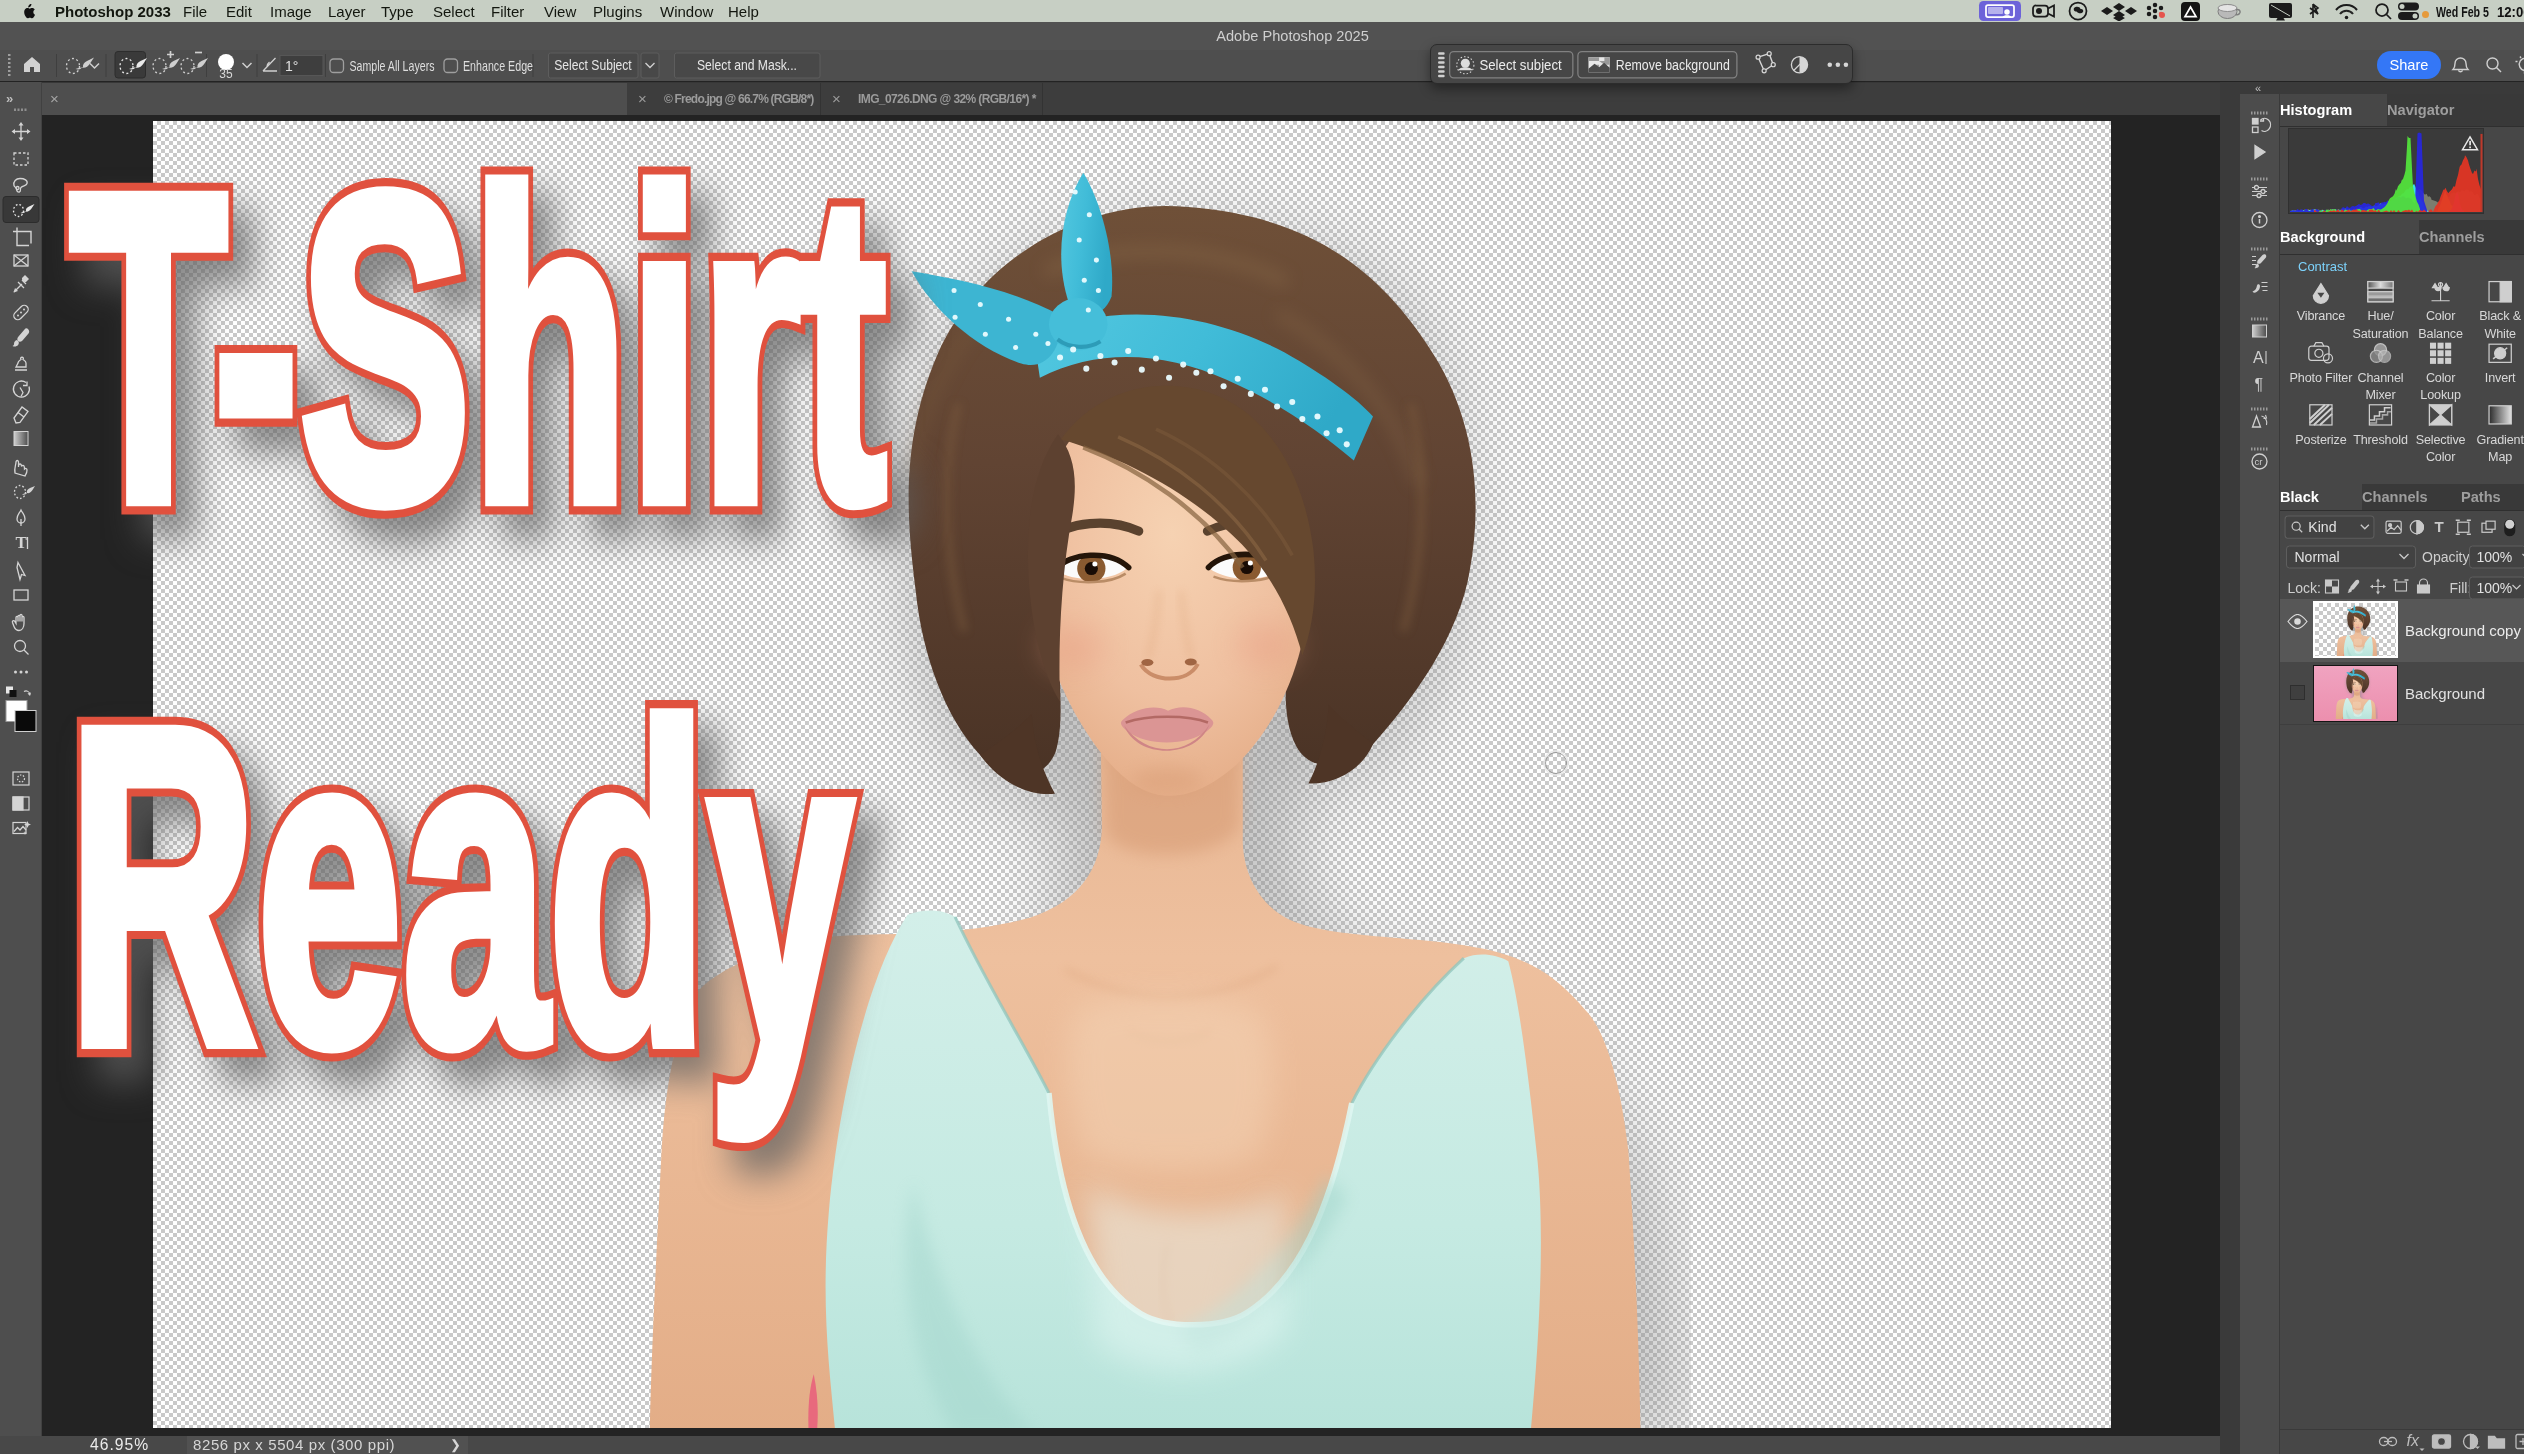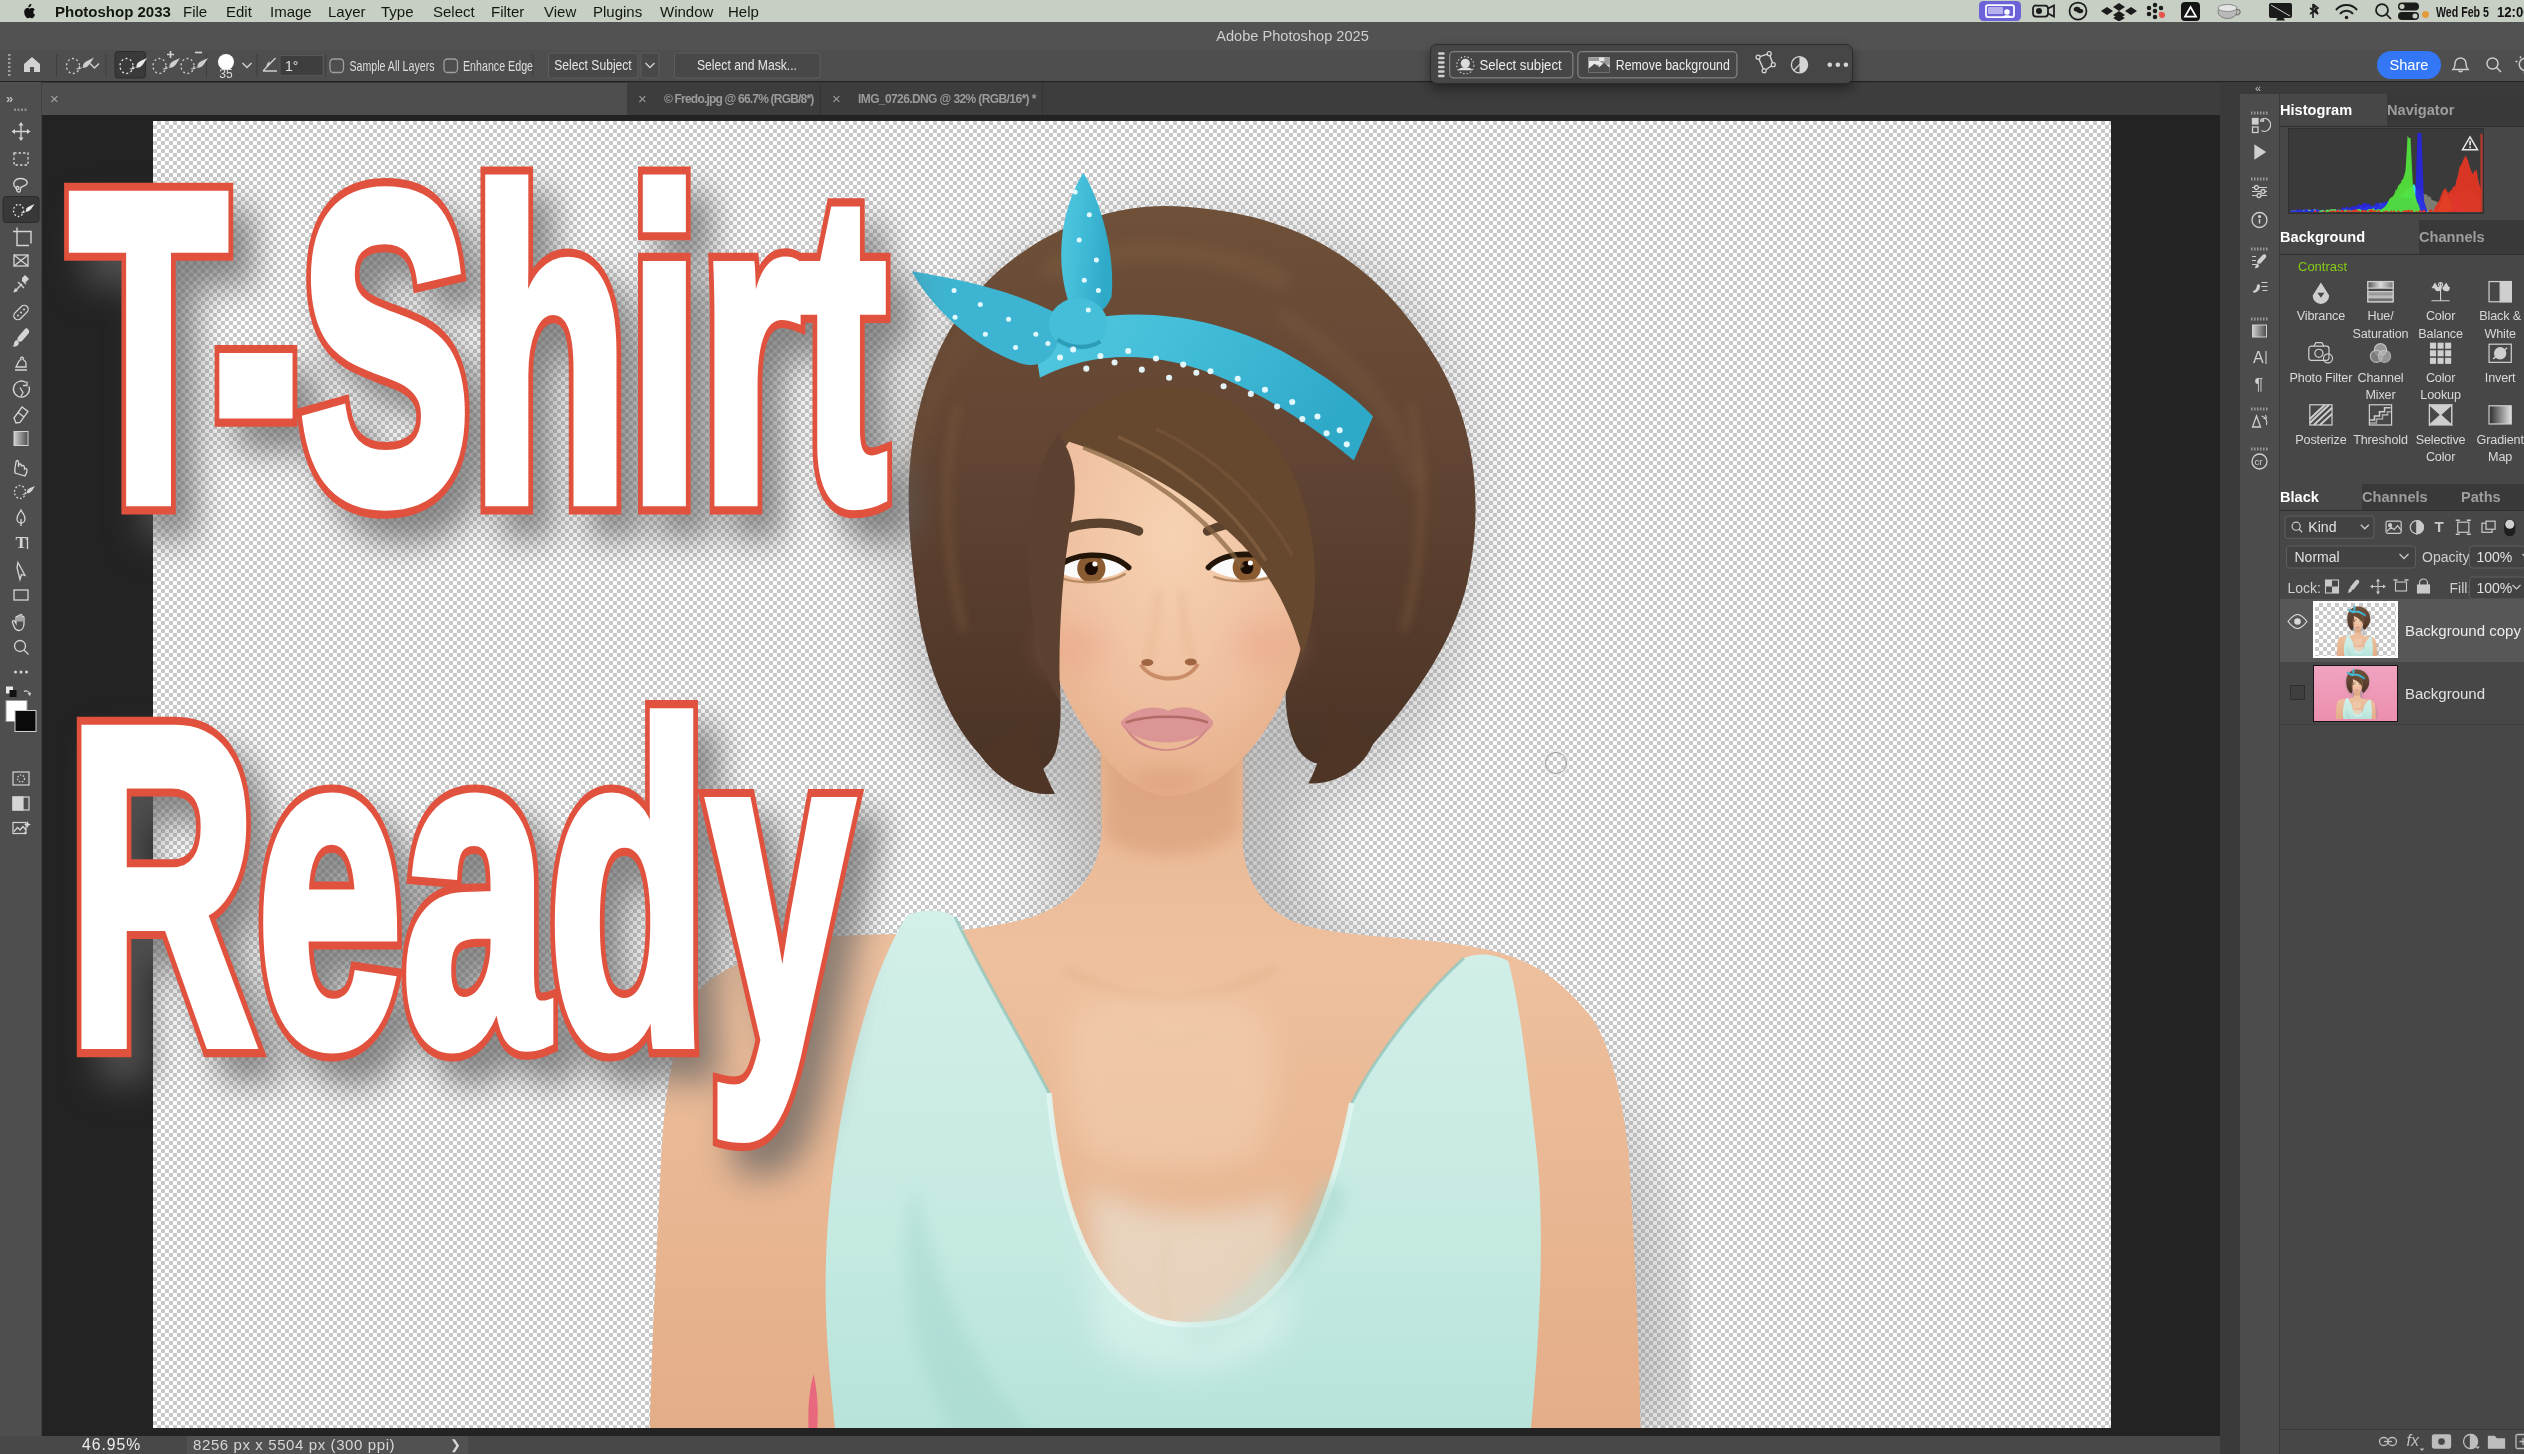--- a/index.html
+++ b/index.html
@@ -608,21 +608,21 @@
             <rect x="14.5" y="10" width="3.4" height="9" fill="#e8e8e8"></rect>
             <rect x="14.5" y="21.5" width="3.4" height="3.4" fill="#e8e8e8"></rect>
           </g>
 </svg></div>
 <div class="ptabs" style="top:126px;height:35px">
         <div class="ptab act" style="left:0;width:139px;line-height:35px">Background</div>
         <div class="ptab" style="left:139px;width:86px;line-height:35px">Channels</div>
       </div>
 <div class="abs" style="left:0;top:161px;width:306px;height:229px;overflow:hidden;color:#d6d6d6">
  <div class="abs" style="left:10px;top:1px;width:283px;height:5px;background:#474747"></div>
- <div class="abs" style="left:18px;top:4px;font-size:13px;color:#84cc16">Contrast</div>
+ <div class="abs" style="left:18px;top:4px;font-size:13px;color:#7dd3fc">Contrast</div>
  <svg class="abs" style="left:0;top:20px" width="306" height="202" viewBox="0 0 606 400">
   <g stroke="#cfcfcf" stroke-width="2.4" fill="none">
    <g transform="translate(81,33)">
               <path d="M0 -16l15 24a15 15 0 1 1 -30 0z" fill="#cfcfcf"></path>
               <path d="M-7 2l7 10l7-10z" fill="#474747" stroke="none"></path>
             </g>
    <g transform="translate(199,33)">
               <rect x="-25" y="-20" width="50" height="40"></rect>
               <rect x="-25" y="-20" width="50" height="13" fill="url(#adjg1)"></rect>
               <rect x="-25" y="0" width="50" height="9" fill="#9a9a9a"></rect>
@@ -853,21 +853,21 @@
    <g transform="translate(538,25)">
               <path d="M-11 -8l2 20h18l2-20z"></path>
               <path d="M-14 -10h28M-4 -10v-4h8v4M-5 -3v10M0 -3v10M5 -3v10" stroke-width="2.2"></path>
             </g>
   </g>
  </svg>
 </div>
 </div>
 </div>
 <div class="abs" id="statusbar">
- <span class="abs" style="left:82px;top:0;font-size:15.7px;letter-spacing:1px;line-height:18px;color:#ececec">46.95%</span>
+ <span class="abs" style="left:90px;top:0;font-size:15.7px;letter-spacing:1px;line-height:18px;color:#ececec">46.95%</span>
  <div class="abs" style="left:187px;top:0;width:281px;height:18px;background:#515151"></div>
  <span class="abs" style="left:193px;top:0;font-size:15px;letter-spacing:0.6px;line-height:18px;color:#d6d6d6">8256 px x 5504 px (300 ppi)</span>
  <span class="abs" style="left:450px;top:0;font-size:13px;line-height:18px;color:#d6d6d6">❯</span>
 </div>
 <div class="abs" style="left:1430px;top:44px;width:423px;height:40px;border-radius:7px;background:#464646;border:0.5px solid #2c2c2c;box-shadow:0 5px 12px rgba(0,0,0,.4);z-index:30">
  <svg class="abs" style="left:0;top:0" width="423" height="40" viewBox="0 0 838 79">
   <g fill="#cfcfcf">
         <rect x="14" y="14" width="13" height="5" rx="2"></rect>
         <rect x="14" y="23" width="13" height="5" rx="2"></rect>
         <rect x="14" y="32" width="13" height="5" rx="2"></rect>

